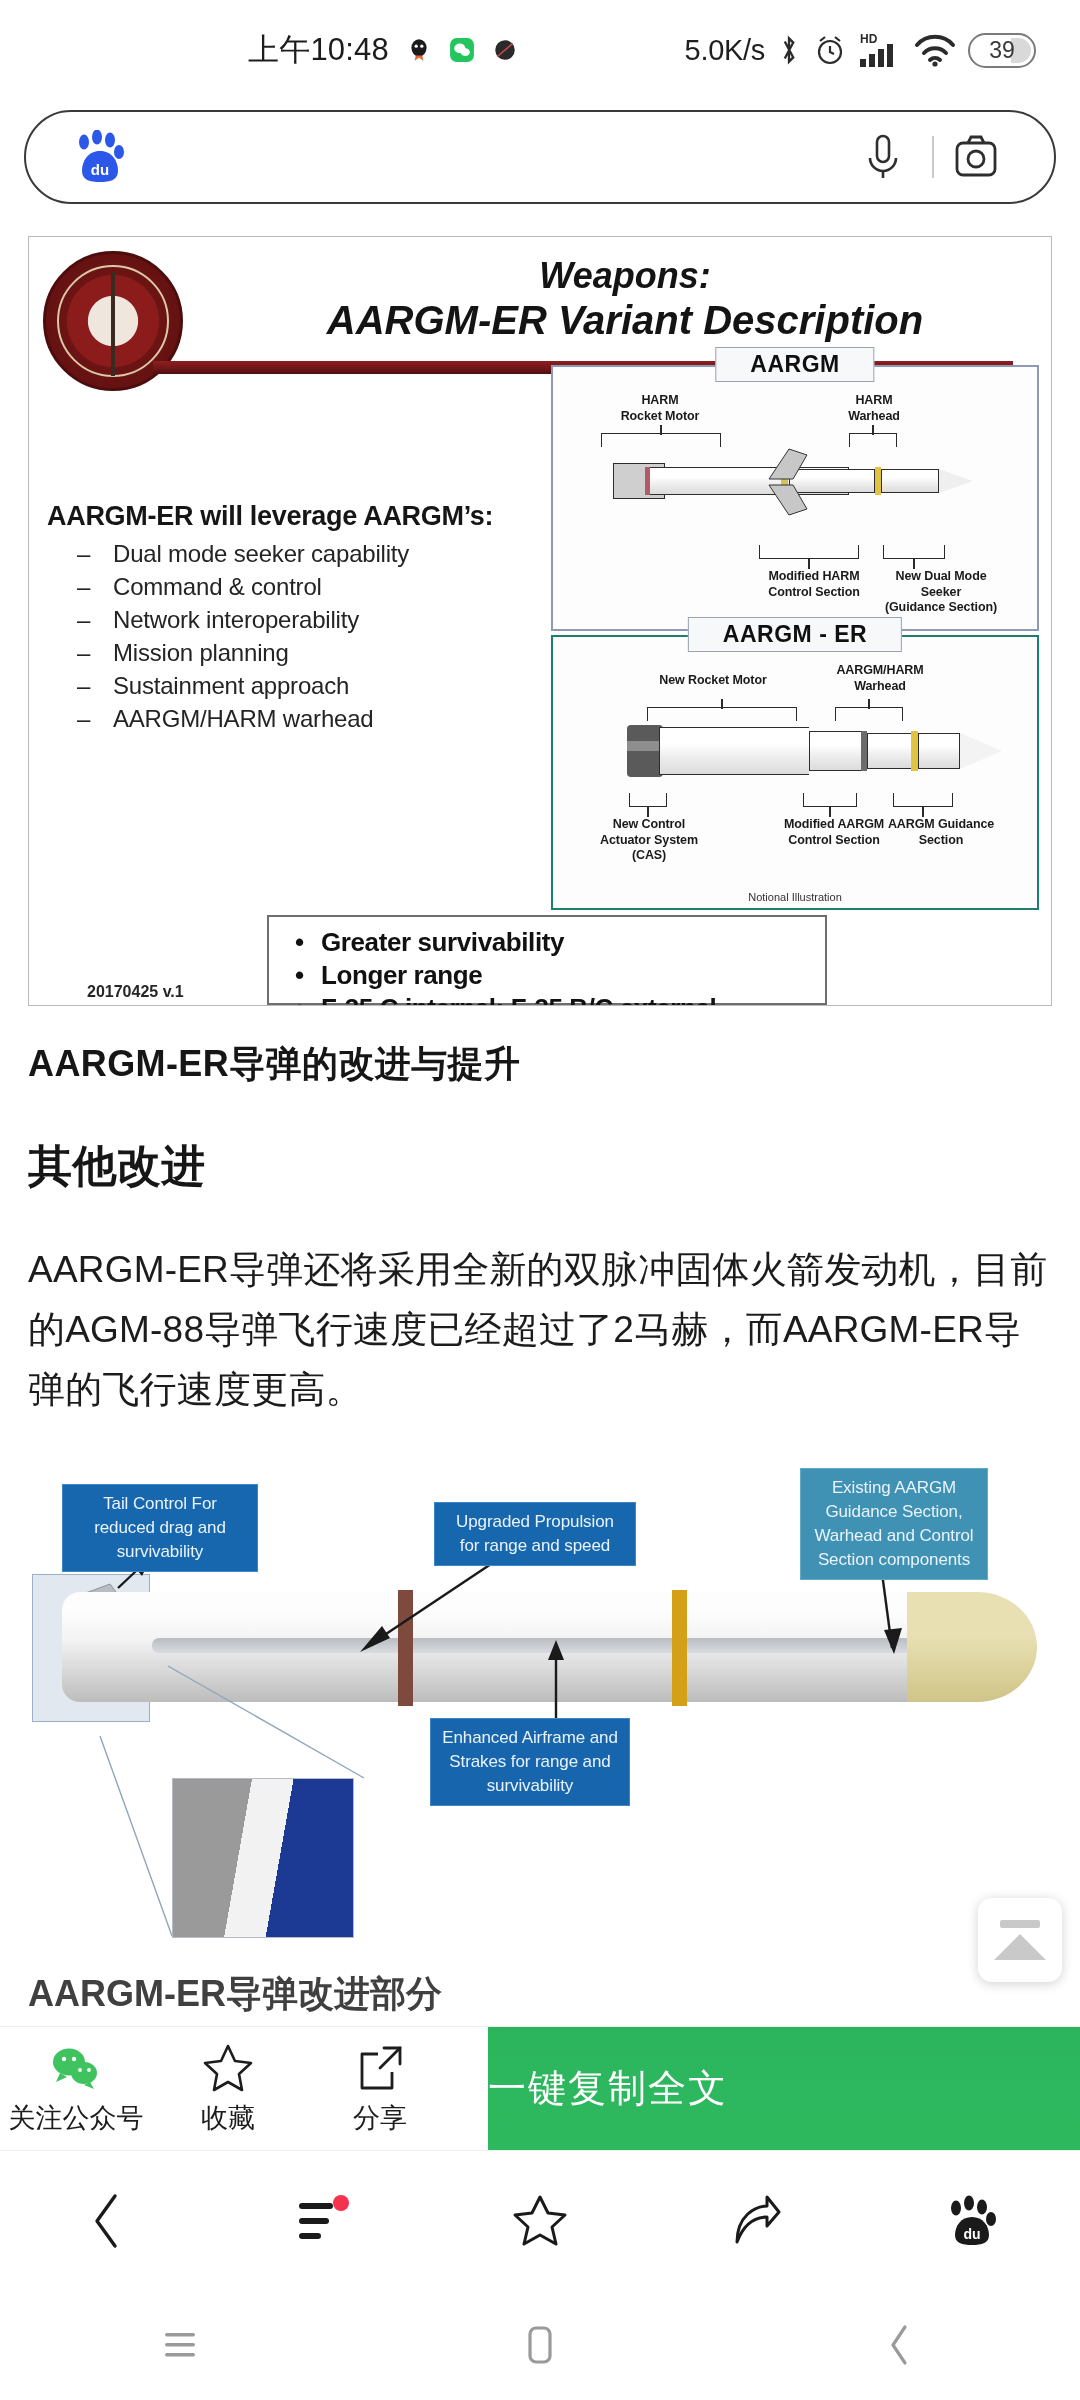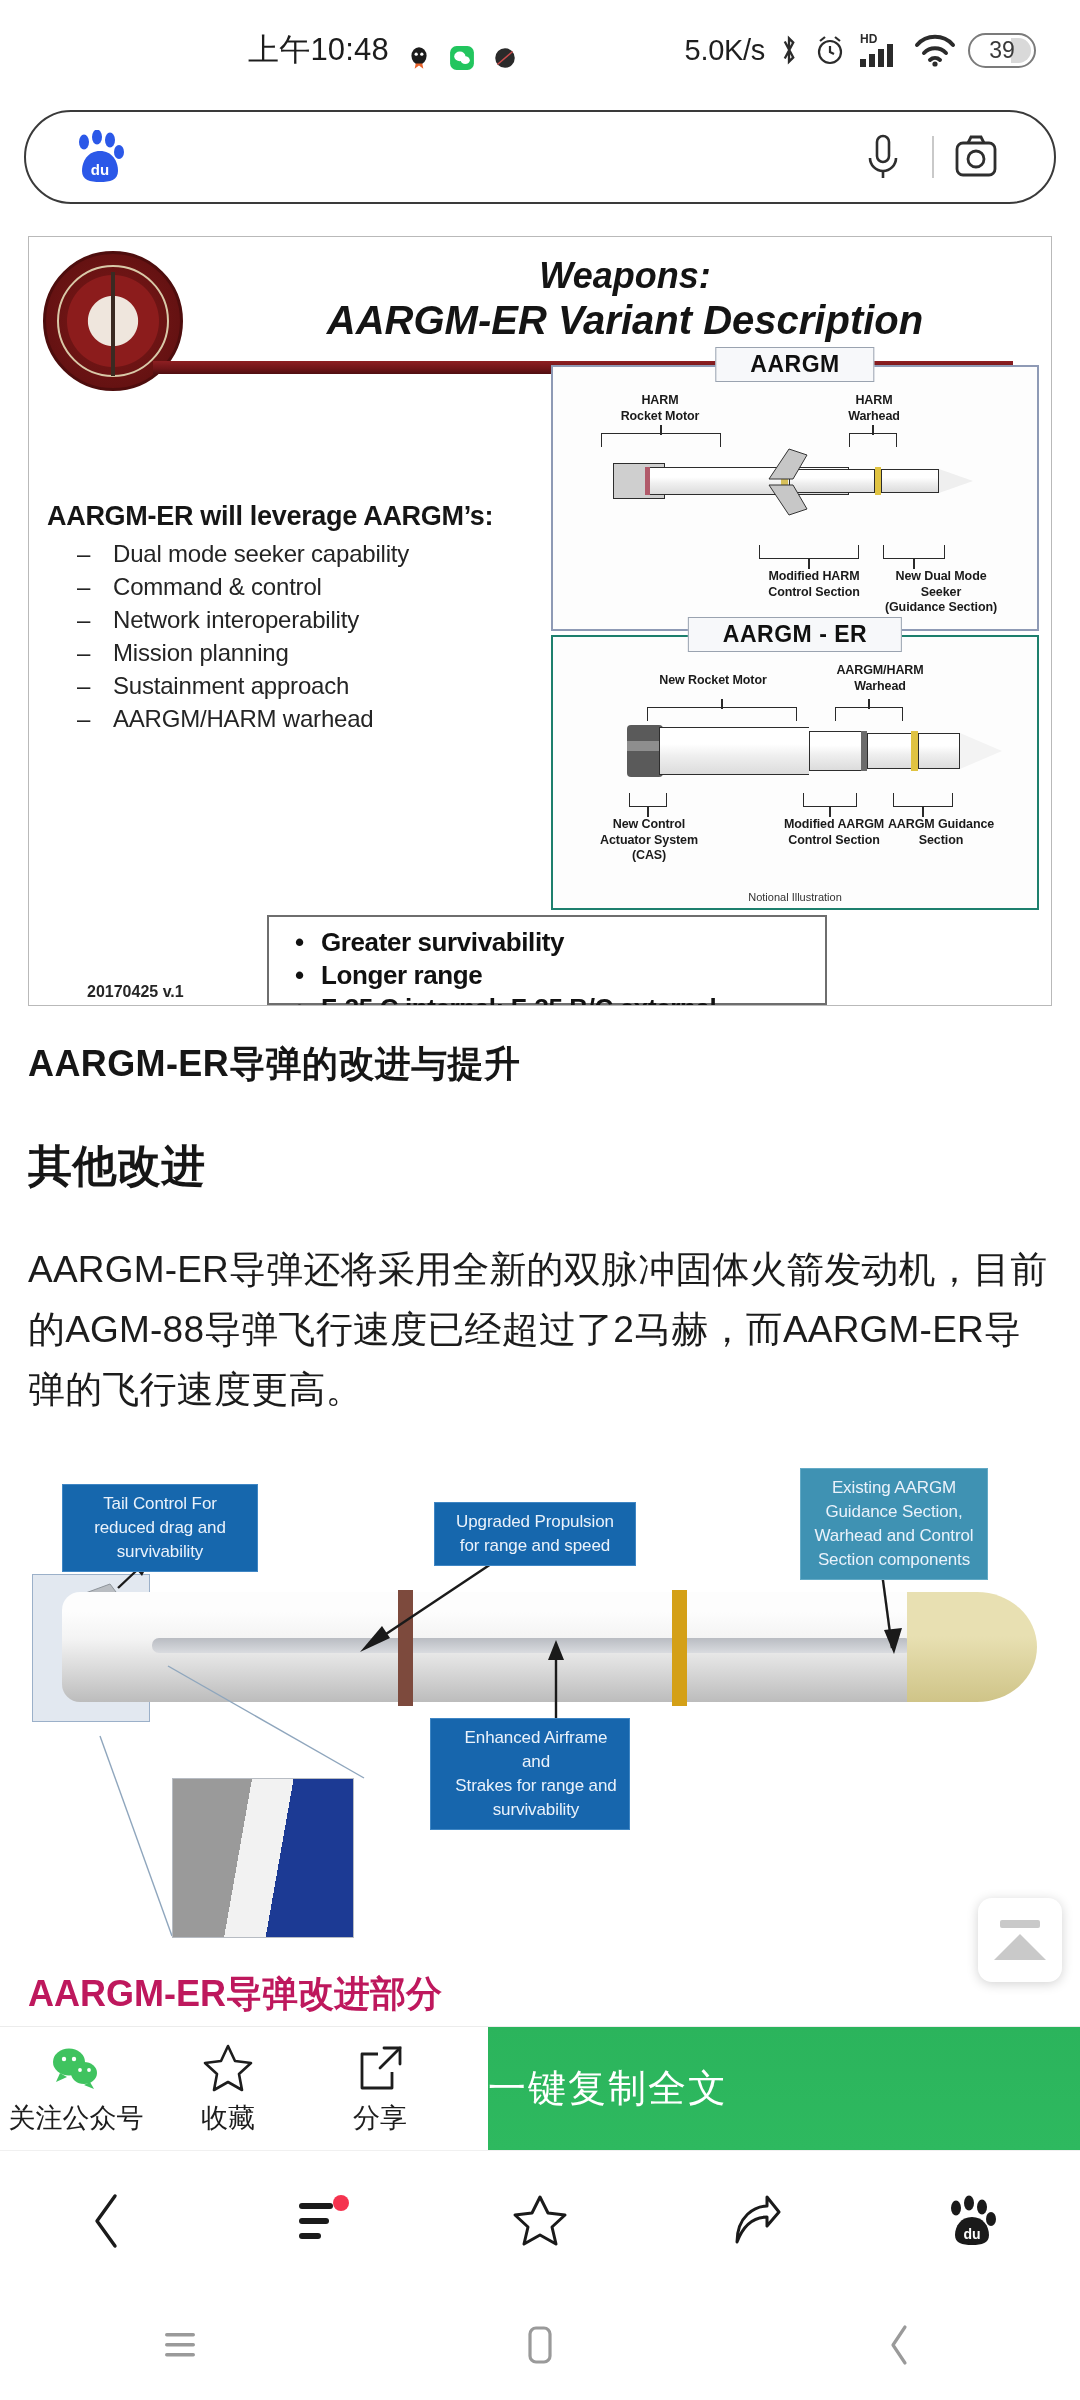--- a/index.html
+++ b/index.html
@@ -8,21 +8,21 @@
     font-family: "Liberation Sans", "DejaVu Sans", sans-serif;
     background: #ffffff; overflow: hidden;
   }
   #screen { position: relative; width: 1080px; height: 2400px; background:#fff; }
 
   
   .statusbar {
     position:absolute; left:0; top:0; width:1080px; height:100px;
     display:flex; align-items:center; background:#fff;
   }
-  .sb-left { display:flex; align-items:flex-end; gap:17px; margin-left:248px; }
+  .sb-left { display:flex; align-items:center; gap:17px; margin-left:248px; }
   .sb-clock { font-size:31px; color:#1c1c1c; letter-spacing:.2px; font-family:"Liberation Sans",sans-serif;}
   .sb-mini { width:26px; height:26px; display:block; }
   .sb-right { display:flex; align-items:center; gap:11px; margin-left:auto; margin-right:44px; }
   .sb-speed { font-size:29px; color:#1f1f1f; letter-spacing:-.3px; }
   .battery {
     width:68px; height:35px; border:2.5px solid #7b7b7b; border-radius:18px;
     display:flex; align-items:center; justify-content:center; position:relative; background:#fff;
   }
   .battery .bright { position:absolute; right:3px; top:3px; bottom:3px; width:20px; background:#d9d9d9; border-radius:0 14px 14px 0;}
   .battery span { font-size:23px; color:#3a3a3a; position:relative; z-index:2; }
@@ -114,21 +114,21 @@
   .h-sub  { margin:48px 28px 0 28px; font-size:44px; font-weight:bold; color:#161616; letter-spacing:.4px;}
   .para   { margin:44px 28px 0 28px; font-size:37px; color:#1c1c1c; line-height:1.62; letter-spacing:.2px;}
 
   
   .illus { position:relative; margin:38px 0 0 0; width:1080px; height:490px; background:#fff; overflow:hidden;}
   .cbox { position:absolute; color:#eaf2fb; font-size:17px; text-align:center; line-height:1.42;
           padding:7px 10px; letter-spacing:-.1px; }
   .cbox.b1 { left:62px; top:26px; width:196px; background:#1667ad; border:1px solid #3f86c4;}
   .cbox.b2 { left:434px; top:44px; width:202px; background:#1667ad; border:1px solid #3f86c4;}
   .cbox.b3 { left:800px; top:10px; width:188px; background:#3f92b3; border:1px solid #63aac6;}
-  .cbox.b4 { left:430px; top:260px; width:200px; background:#1766ad; border:1px solid #3f86c4;padding-left:22px;}
+  .cbox.b4 { left:430px; top:260px; width:200px; background:#1766ad; border:1px solid #3f86c4;}
   .missile2 { position:absolute; left:22px; top:110px; width:1018px; height:160px; }
   .m2-body {
     position:absolute; left:40px; top:24px; width:870px; height:110px;
     background:linear-gradient(180deg,#fdfdfd 0 18%,#f4f4f4 42%,#d6d6d6 74%,#bcbcbc 100%);
     border-radius:18px 0 0 18px;
   }
   .m2-nose {
     position:absolute; left:885px; top:24px; width:130px; height:110px;
     background:linear-gradient(180deg,#e8e0b2 0 40%,#cfc488 100%);
     border-radius:0 60px 60px 0 / 0 55px 55px 0;
@@ -136,21 +136,21 @@
   .m2-strake { position:absolute; left:130px; top:70px; width:760px; height:15px;
     background:linear-gradient(180deg,#b9bcc2,#d9dbdf); border-radius:7px; }
   .m2-band1 { position:absolute; left:376px; top:22px; width:15px; height:116px; background:#7d4a3d;}
   .m2-band2 { position:absolute; left:650px; top:22px; width:15px; height:116px; background:#d4a017;}
   .m2-tail { position:absolute; left:10px; top:6px; width:118px; height:148px; background:rgba(160,180,205,.30); border:1px solid #9bb0c9;}
   .inset {
     position:absolute; left:172px; top:320px; width:182px; height:160px;
     background:linear-gradient(100deg,#9a9a9a 0 38%,#f2f2f2 38% 58%,#1c3a94 58% 100%);
     border:1px solid #b7bcc3;
   }
-  .h-cut { margin:22px 28px 0 28px; font-size:36px; font-weight:bold; color:#be185d; }
+  .h-cut { margin:22px 28px 0 28px; font-size:36px; font-weight:bold; color:#404040; }
 
   
   .fab {
     position:absolute; left:978px; top:1898px; width:84px; height:84px;
     background:#fff; border-radius:14px; box-shadow:0 2px 12px rgba(0,0,0,.18);
     display:flex; flex-direction:column; align-items:center; justify-content:center; gap:6px;
   }
   .fab .bar { width:40px; height:8px; background:#c9c9c9; border-radius:2px;}
   .fab .tri { width:0;height:0;border-left:26px solid transparent;border-right:26px solid transparent;border-bottom:26px solid #c9c9c9;}
 

